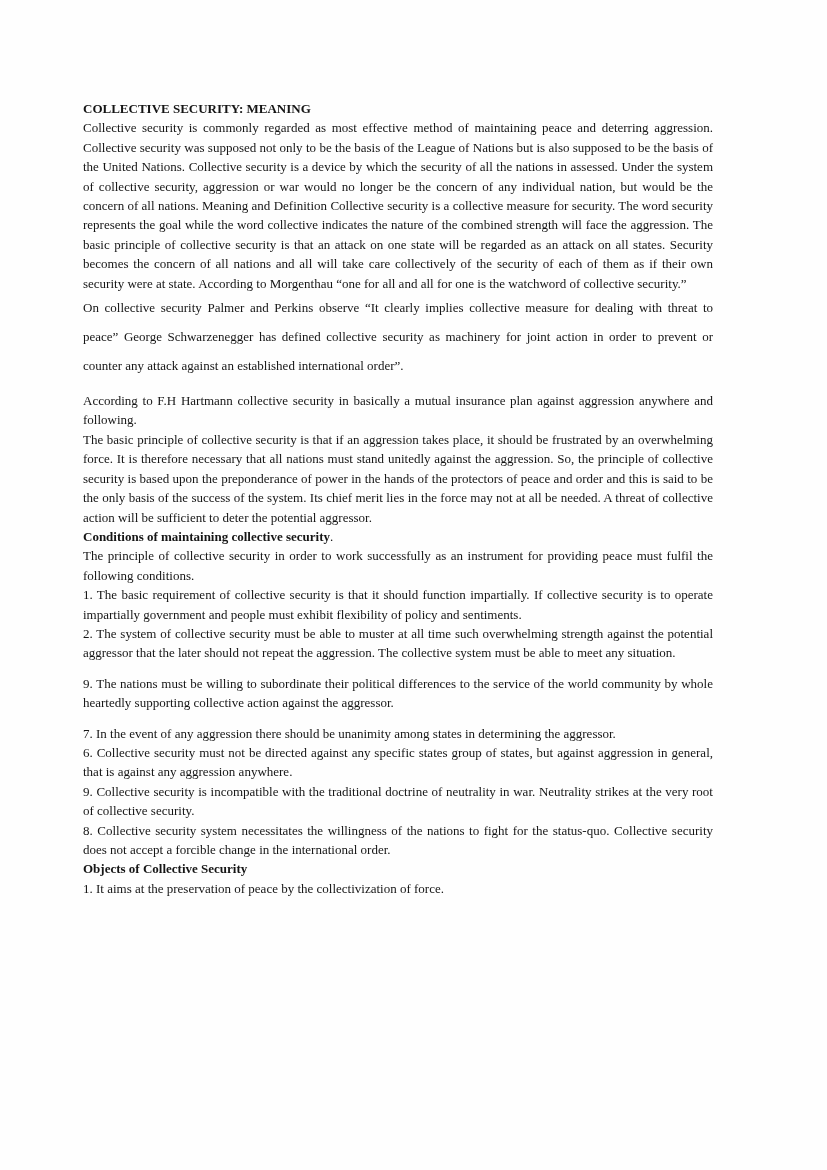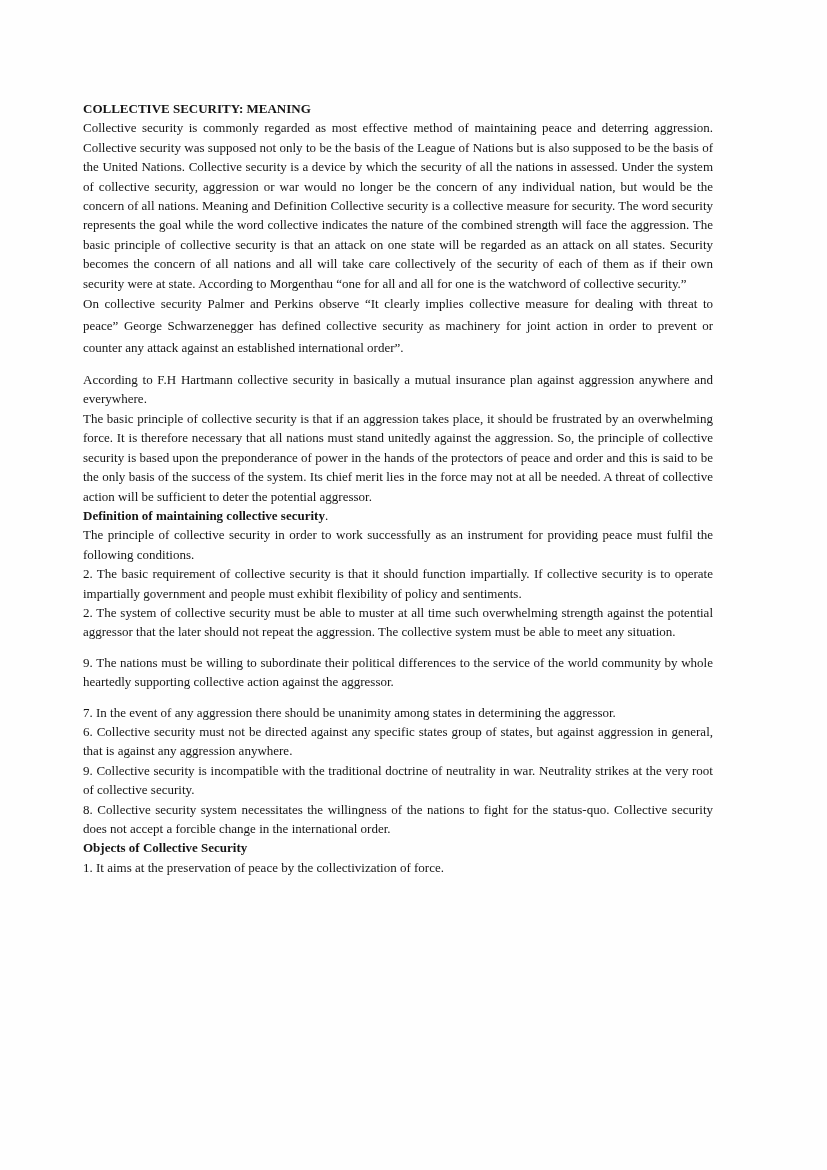--- a/index.html
+++ b/index.html
@@ -35,44 +35,44 @@
   .heading-bold {
     font-weight: bold;
   }
   .heading-tail {
     font-weight: normal;
   }
   .gap-before {
     margin-top: 11px !important;
   }
   .loose {
-    line-height: 22px;
+    line-height: 29px;
   }
 </style>
 </head>
 <body>
 
 <div class="page">
   <div class="content">
 
     <p class="heading">COLLECTIVE SECURITY: MEANING</p>
 
     <p>Collective security is commonly regarded as most effective method of maintaining peace and deterring aggression. Collective security was supposed not only to be the basis of the League of Nations but is also supposed to be the basis of the United Nations. Collective security is a device by which the security of all the nations in assessed. Under the system of collective security, aggression or war would no longer be the concern of any individual nation, but would be the concern of all nations. Meaning and Definition Collective security is a collective measure for security. The word security represents the goal while the word collective indicates the nature of the combined strength will face the aggression. The basic principle of collective security is that an attack on one state will be regarded as an attack on all states. Security becomes the concern of all nations and all will take care collectively of the security of each of them as if their own security were at state. According to Morgenthau “one for all and all for one is the watchword of collective security.”</p>
 
     <p class="loose">On collective security Palmer and Perkins observe “It clearly implies collective measure for dealing with threat to peace” George Schwarzenegger has defined collective security as machinery for joint action in order to prevent or counter any attack against an established international order”.</p>
 
-    <p class="gap-before">According to F.H Hartmann collective security in basically a mutual insurance plan against aggression anywhere and everywhere.</p>
+    <p class="gap-before">According to F.H Hartmann collective security in basically a mutual insurance plan against aggression anywhere and following.</p>
 
     <p>The basic principle of collective security is that if an aggression takes place, it should be frustrated by an overwhelming force. It is therefore necessary that all nations must stand unitedly against the aggression. So, the principle of collective security is based upon the preponderance of power in the hands of the protectors of peace and order and this is said to be the only basis of the success of the system. Its chief merit lies in the force may not at all be needed. A threat of collective action will be sufficient to deter the potential aggressor.</p>
 
-    <p class="heading"><span class="heading-bold">Definition of maintaining collective security</span><span class="heading-tail">.</span></p>
+    <p class="heading"><span class="heading-bold">Conditions of maintaining collective security</span><span class="heading-tail">.</span></p>
 
     <p>The principle of collective security in order to work successfully as an instrument for providing peace must fulfil the following conditions.</p>
 
-    <p>2. The basic requirement of collective security is that it should function impartially. If collective security is to operate impartially government and people must exhibit flexibility of policy and sentiments.</p>
+    <p>1. The basic requirement of collective security is that it should function impartially. If collective security is to operate impartially government and people must exhibit flexibility of policy and sentiments.</p>
 
     <p>2. The system of collective security must be able to muster at all time such overwhelming strength against the potential aggressor that the later should not repeat the aggression. The collective system must be able to meet any situation.</p>
 
 
     <p class="gap-before">9. The nations must be willing to subordinate their political differences to the service of the world community by whole heartedly supporting collective action against the aggressor.</p>
 
     <p class="gap-before">7. In the event of any aggression there should be unanimity among states in determining the aggressor.</p>
 
     <p>6. Collective security must not be directed against any specific states group of states, but against aggression in general, that is against any aggression anywhere.</p>
 

